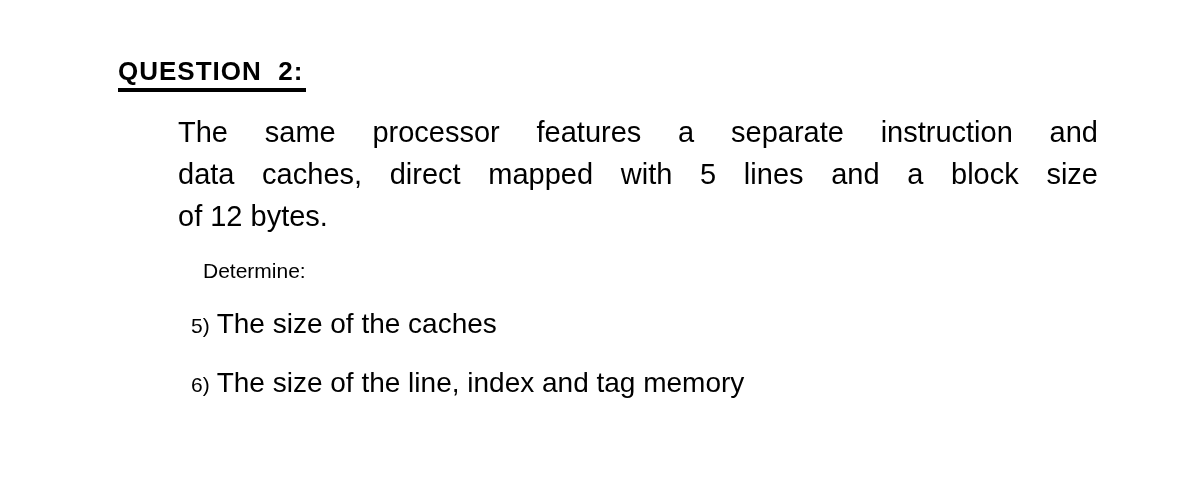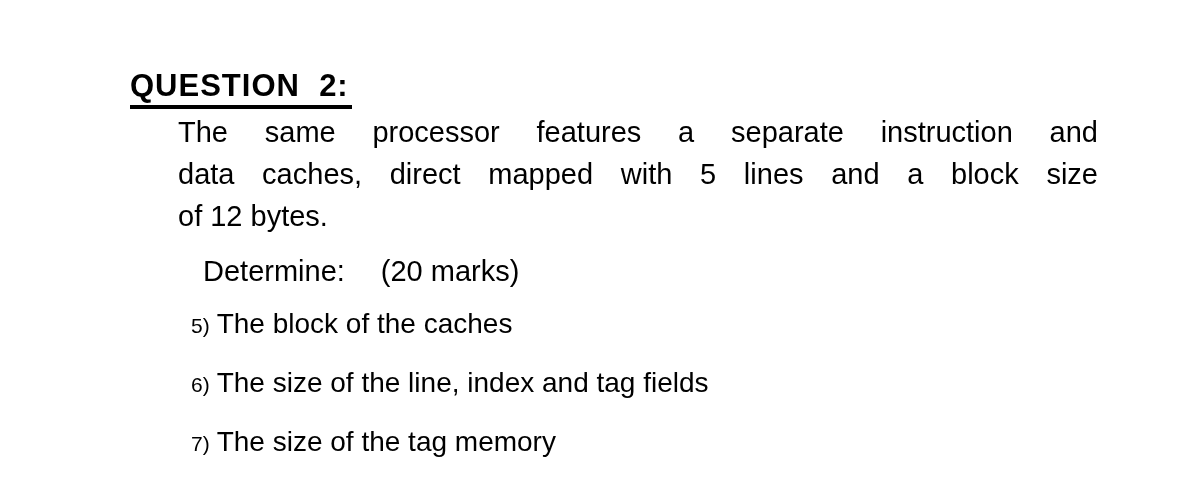--- a/index.html
+++ b/index.html
@@ -13,22 +13,22 @@
     height: 498px;
     background: #ffffff;
     color: #000000;
     font-family: "Liberation Sans", sans-serif;
     overflow: hidden;
   }
   .heading {
     position: absolute;
     left: 118px;
     top: 56px;
-    margin: 12px;
-    font-size: 31px;
+    margin: 0;
+    font-size: 26px;
     font-weight: bold;
     letter-spacing: 1px;
   }
   .heading-text {
     display: inline-block;
     white-space: pre;
     line-height: 1;
     border-bottom: 4px solid #000000;
     padding-bottom: 4px;
     padding-right: 3px;
@@ -42,21 +42,21 @@
     line-height: 42px;
   }
   .para .line.justify {
     text-align: justify;
     text-align-last: justify;
   }
   .determine {
     position: absolute;
     left: 203px;
     top: 253px;
-    font-size: 29px;
+    font-size: 21px;
     line-height: 36px;
     display: flex;
     gap: 36px;
     white-space: nowrap;
   }
   .list {
     position: absolute;
     left: 191px;
     top: 306px;
   }
@@ -81,28 +81,24 @@
   <h1 class="heading"><span class="heading-text">QUESTION  2:</span></h1>
 
   <div class="para">
     <div class="line justify">The same processor features a separate instruction and</div>
     <div class="line justify">data caches, direct mapped with 5 lines and a block size</div>
     <div class="line">of 12 bytes.</div>
   </div>
 
   <div class="determine">
     <span>Determine:</span>
-    <span>(20 marks)</span>
   </div>
 
   <div class="list">
     <div class="item">
-      <span class="num">5)</span><span class="txt">The block of the caches</span>
+      <span class="num">5)</span><span class="txt">The size of the caches</span>
     </div>
     <div class="item">
-      <span class="num">6)</span><span class="txt">The size of the line, index and tag fields</span>
-    </div>
-    <div class="item">
-      <span class="num">7)</span><span class="txt">The size of the tag memory</span>
+      <span class="num">6)</span><span class="txt">The size of the line, index and tag memory</span>
     </div>
   </div>
 
 </div>
 
 </body></html>

